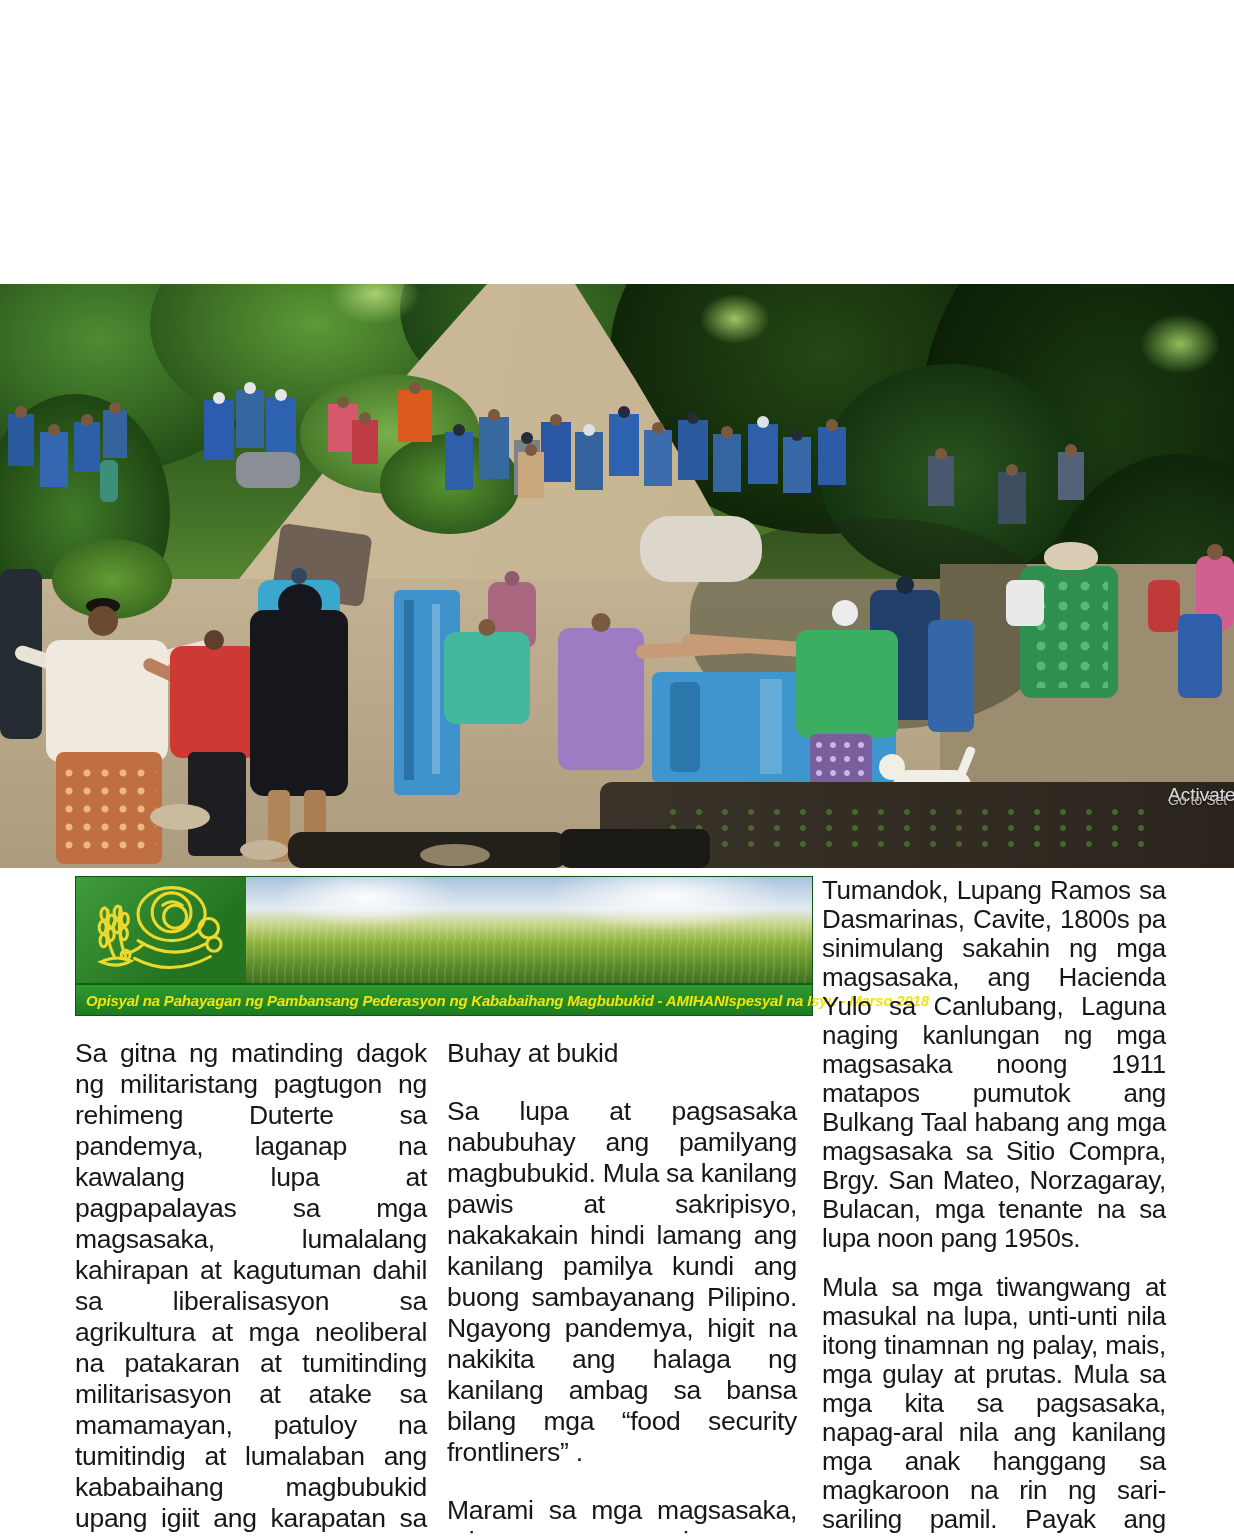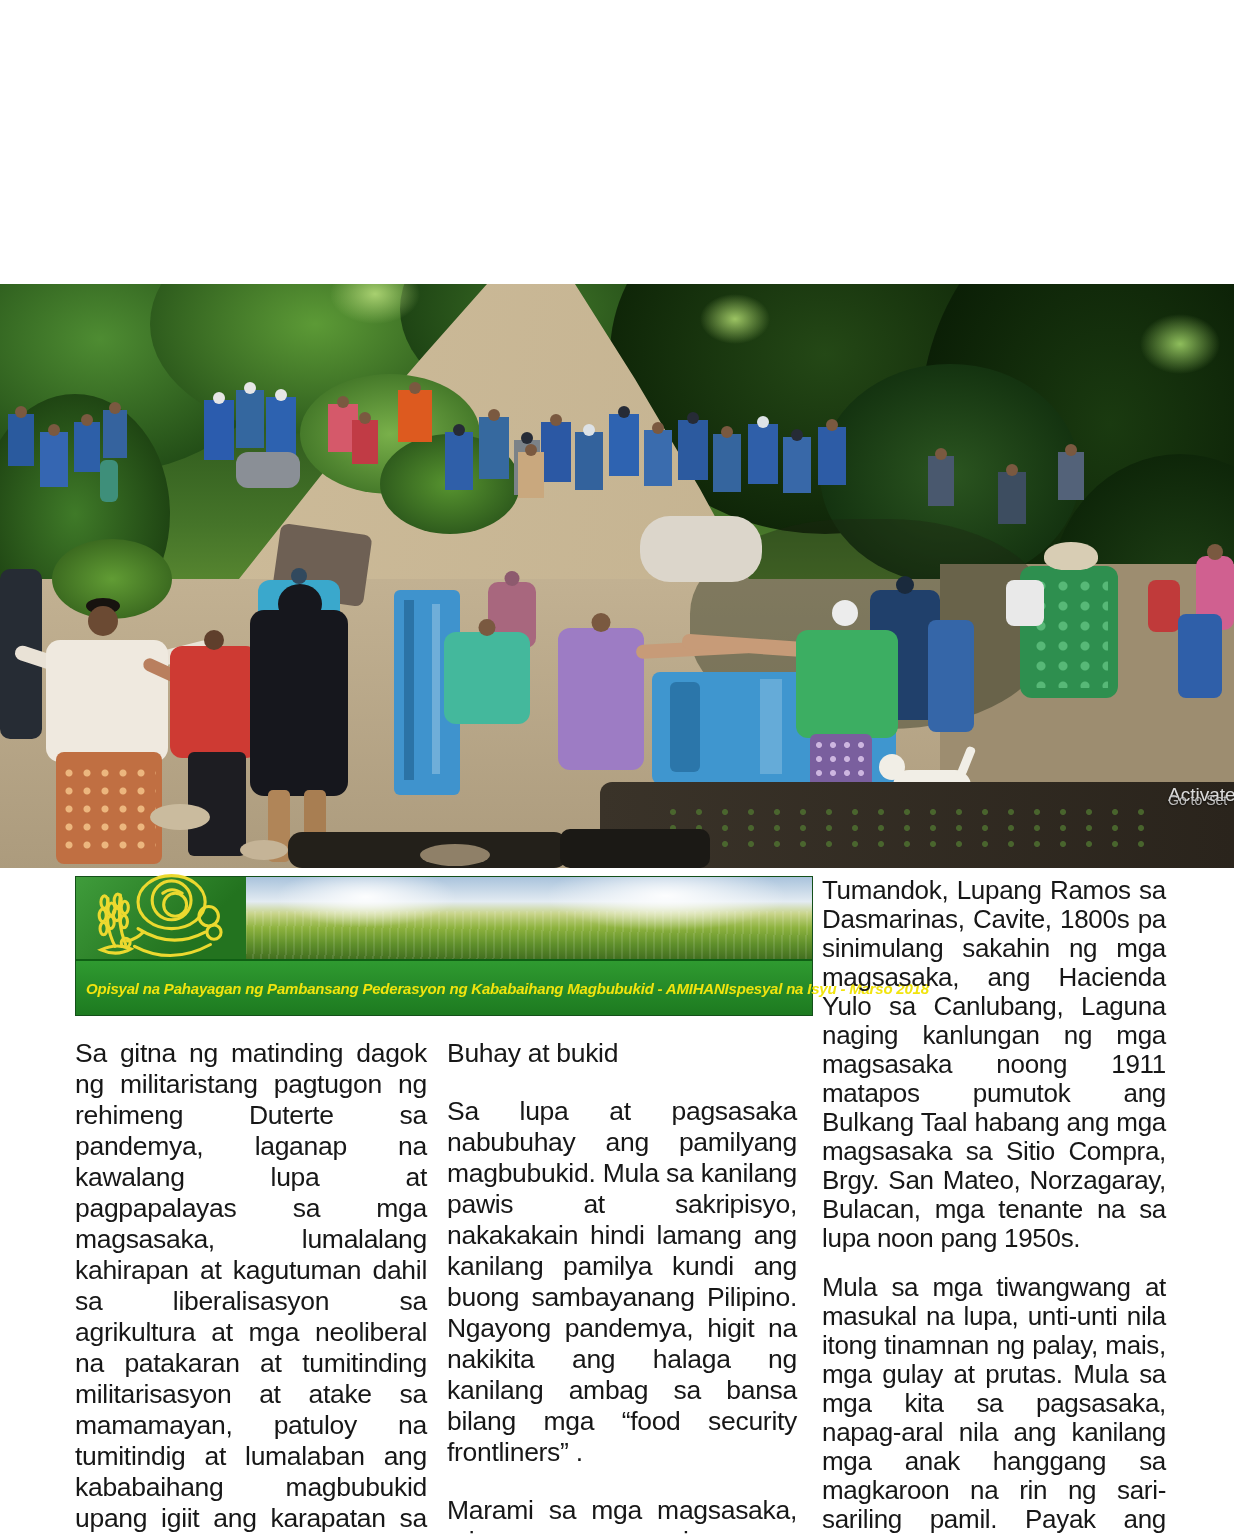--- a/index.html
+++ b/index.html
@@ -33,21 +33,21 @@
        background:linear-gradient(180deg,#a9c3dc 0%,#e3ebf2 30%,#c8d489 45%,#8db23e 62%,#5f8f2b 82%,#436f20 100%);}
   .cloud{position:absolute;border-radius:50%;background:radial-gradient(closest-side,rgba(255,255,255,.95),rgba(255,255,255,0));}
   .grassline{position:absolute;left:0;right:0;top:42%;bottom:0;
        background:repeating-linear-gradient(92deg,rgba(255,255,255,.10) 0 2px,rgba(0,0,0,0) 2px 8px);}
   .mast-title{position:absolute;left:64px;top:-2px;margin:0;
        font-family:"DejaVu Serif",serif;font-style:italic;font-weight:bold;font-size:72px;
        letter-spacing:5px;color:var(--masthead-title-color,#2a2a28);
        text-shadow:1px 1px 0 rgba(255,255,255,.25);}
   .mast-strip{height:30px;background:linear-gradient(180deg,#2f9a30,#1d7a20);
        border-top:2px solid #0f5f14;display:flex;justify-content:space-between;align-items:center;
-       padding:12px 10px;}
+       padding:0 10px;}
   .mast-strip span{font-style:italic;font-weight:bold;font-size:15px;letter-spacing:-.2px;
        color:var(--headline-yellow,#f1e40e);white-space:nowrap;}
 
   
   .col{position:absolute;color:var(--text-color,#171717);text-align:justify;
        font-weight:500;letter-spacing:-.3px;}
   .col p{margin:0 0 27px 0;}
   .col1{left:75px;top:1038px;width:352px;font-size:26.5px;line-height:31px;}
   .col2{left:447px;top:1038px;width:350px;font-size:26.5px;line-height:31px;}
   .col3{left:822px;top:876px;width:344px;font-size:26px;line-height:29px;}

